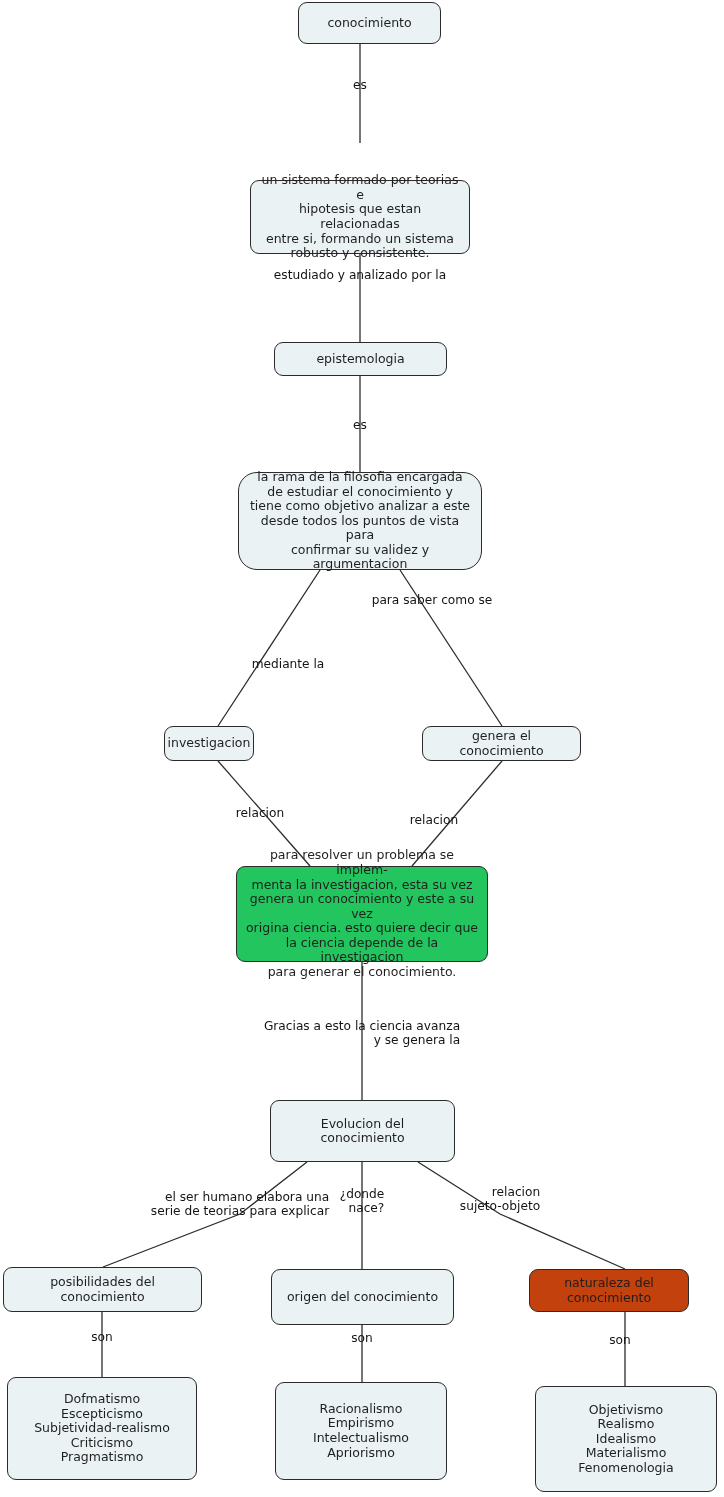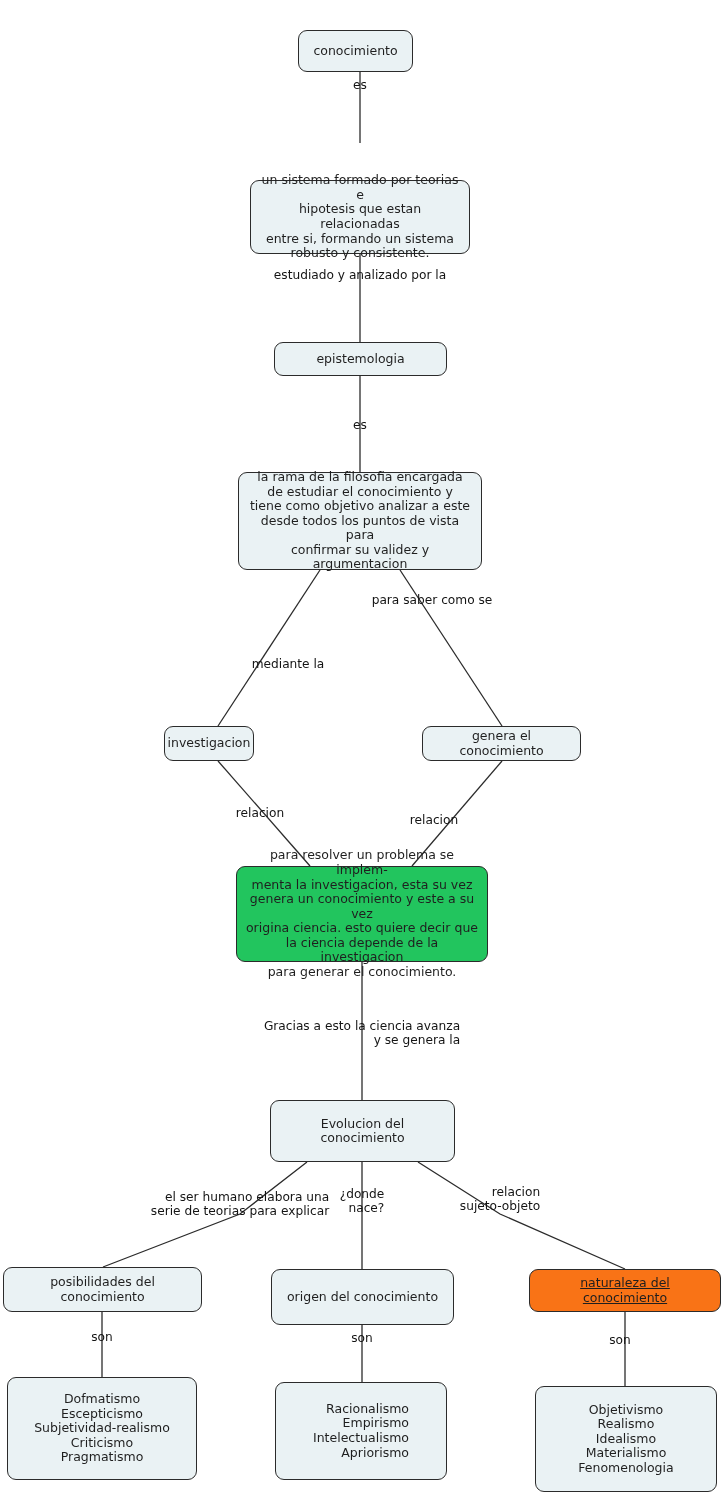--- a/index.html
+++ b/index.html
@@ -70,49 +70,49 @@
       <polyline points="502,761 412,866" fill="none" stroke="#2b2b2b" stroke-width="1.3"></polyline>
       <polyline points="362,962 362,1100" fill="none" stroke="#2b2b2b" stroke-width="1.3"></polyline>
       <polyline points="307,1162 240,1214 240,1214 103,1267" fill="none" stroke="#2b2b2b" stroke-width="1.3"></polyline>
       <polyline points="362,1162 362,1269" fill="none" stroke="#2b2b2b" stroke-width="1.3"></polyline>
       <polyline points="418,1162 500,1214 500,1214 625,1269" fill="none" stroke="#2b2b2b" stroke-width="1.3"></polyline>
       <polyline points="102,1312 102,1377" fill="none" stroke="#2b2b2b" stroke-width="1.3"></polyline>
       <polyline points="362,1312 362,1382" fill="none" stroke="#2b2b2b" stroke-width="1.3"></polyline>
       <polyline points="625,1312 625,1386" fill="none" stroke="#2b2b2b" stroke-width="1.3"></polyline>
     </svg>
   <div id="nodes-layer">
-      <div class="node" style="left: 298px; top: 2px; width: 115px; height: 42px; background: rgb(234, 242, 244); border-color: rgb(43, 43, 43); color: rgb(31, 31, 31); margin-top: 28px;">conocimiento</div>
+      <div class="node" style="left: 298px; top: 2px; width: 143px; height: 42px; background: rgb(234, 242, 244); border-color: rgb(43, 43, 43); color: rgb(31, 31, 31);">conocimiento</div>
       <div class="node para" style="left: 250px; top: 143px; width: 220px; height: 74px; background: rgb(234, 242, 244); border-color: rgb(43, 43, 43); color: rgb(31, 31, 31); margin-top: 37px;">un sistema formado por teorias e
 hipotesis que estan relacionadas
 entre si, formando un sistema
 robusto y consistente.</div>
       <div class="node" style="left: 274px; top: 342px; width: 173px; height: 34px; background: rgb(234, 242, 244); border-color: rgb(43, 43, 43); color: rgb(31, 31, 31);">epistemologia</div>
-      <div class="node para" style="left: 238px; top: 472px; width: 244px; height: 98px; background: rgb(234, 242, 244); border-color: rgb(43, 43, 43); color: rgb(31, 31, 31);">la rama de la filosofia encargada
+      <div class="node para" style="left: 238px; top: 472px; width: 244px; height: 98px; background: rgb(234, 242, 244); border-color: rgb(43, 43, 43); color: rgb(31, 31, 31); border-radius: 19px;">la rama de la filosofia encargada
 de estudiar el conocimiento y
 tiene como objetivo analizar a este
 desde todos los puntos de vista para
 confirmar su validez y argumentacion</div>
       <div class="node" style="left: 164px; top: 726px; width: 90px; height: 35px; background: rgb(234, 242, 244); border-color: rgb(43, 43, 43); color: rgb(31, 31, 31);">investigacion</div>
       <div class="node" style="left: 422px; top: 726px; width: 159px; height: 35px; background: rgb(234, 242, 244); border-color: rgb(43, 43, 43); color: rgb(31, 31, 31);">genera el conocimiento</div>
       <div class="node para" style="left: 236px; top: 866px; width: 252px; height: 96px; background: #22c55e; border-color: rgb(43, 43, 43); color: rgb(31, 31, 31);">para resolver un problema se implem-
 menta la investigacion, esta su vez
 genera un conocimiento y este a su vez
 origina ciencia. esto quiere decir que
 la ciencia depende de la investigacion
 para generar el conocimiento.</div>
       <div class="node" style="left: 270px; top: 1100px; width: 185px; height: 62px; background: rgb(234, 242, 244); border-color: rgb(43, 43, 43); color: rgb(31, 31, 31);">Evolucion del conocimiento</div>
       <div class="node" style="left: 3px; top: 1267px; width: 199px; height: 45px; background: rgb(234, 242, 244); border-color: rgb(43, 43, 43); color: rgb(31, 31, 31);">posibilidades del conocimiento</div>
       <div class="node" style="left: 271px; top: 1269px; width: 183px; height: 56px; background: rgb(234, 242, 244); border-color: rgb(43, 43, 43); color: rgb(31, 31, 31);">origen del conocimiento</div>
-      <div class="node" style="left: 529px; top: 1269px; width: 192px; height: 43px; background: #f97316; border-color: rgb(43, 43, 43); color: rgb(31, 31, 31); text-decoration: underline;">naturaleza del conocimiento</div>
+      <div class="node" style="left: 529px; top: 1269px; width: 160px; height: 43px; background: #c2410c; border-color: rgb(43, 43, 43); color: rgb(31, 31, 31);">naturaleza del conocimiento</div>
       <div class="node para" style="left: 7px; top: 1377px; width: 190px; height: 103px; background: rgb(234, 242, 244); border-color: rgb(43, 43, 43); color: rgb(31, 31, 31);">Dofmatismo
 Escepticismo
 Subjetividad-realismo
 Criticismo
 Pragmatismo</div>
-      <div class="node para" style="left: 275px; top: 1382px; width: 172px; height: 98px; background: rgb(234, 242, 244); border-color: rgb(43, 43, 43); color: rgb(31, 31, 31); text-align: right;">Racionalismo
+      <div class="node para" style="left: 275px; top: 1382px; width: 172px; height: 98px; background: rgb(234, 242, 244); border-color: rgb(43, 43, 43); color: rgb(31, 31, 31);">Racionalismo
 Empirismo
 Intelectualismo
 Apriorismo</div>
       <div class="node para" style="left: 535px; top: 1386px; width: 182px; height: 106px; background: rgb(234, 242, 244); border-color: rgb(43, 43, 43); color: rgb(31, 31, 31);">Objetivismo
 Realismo
 Idealismo
 Materialismo
 Fenomenologia</div>
     </div>
   <div id="labels-layer">

